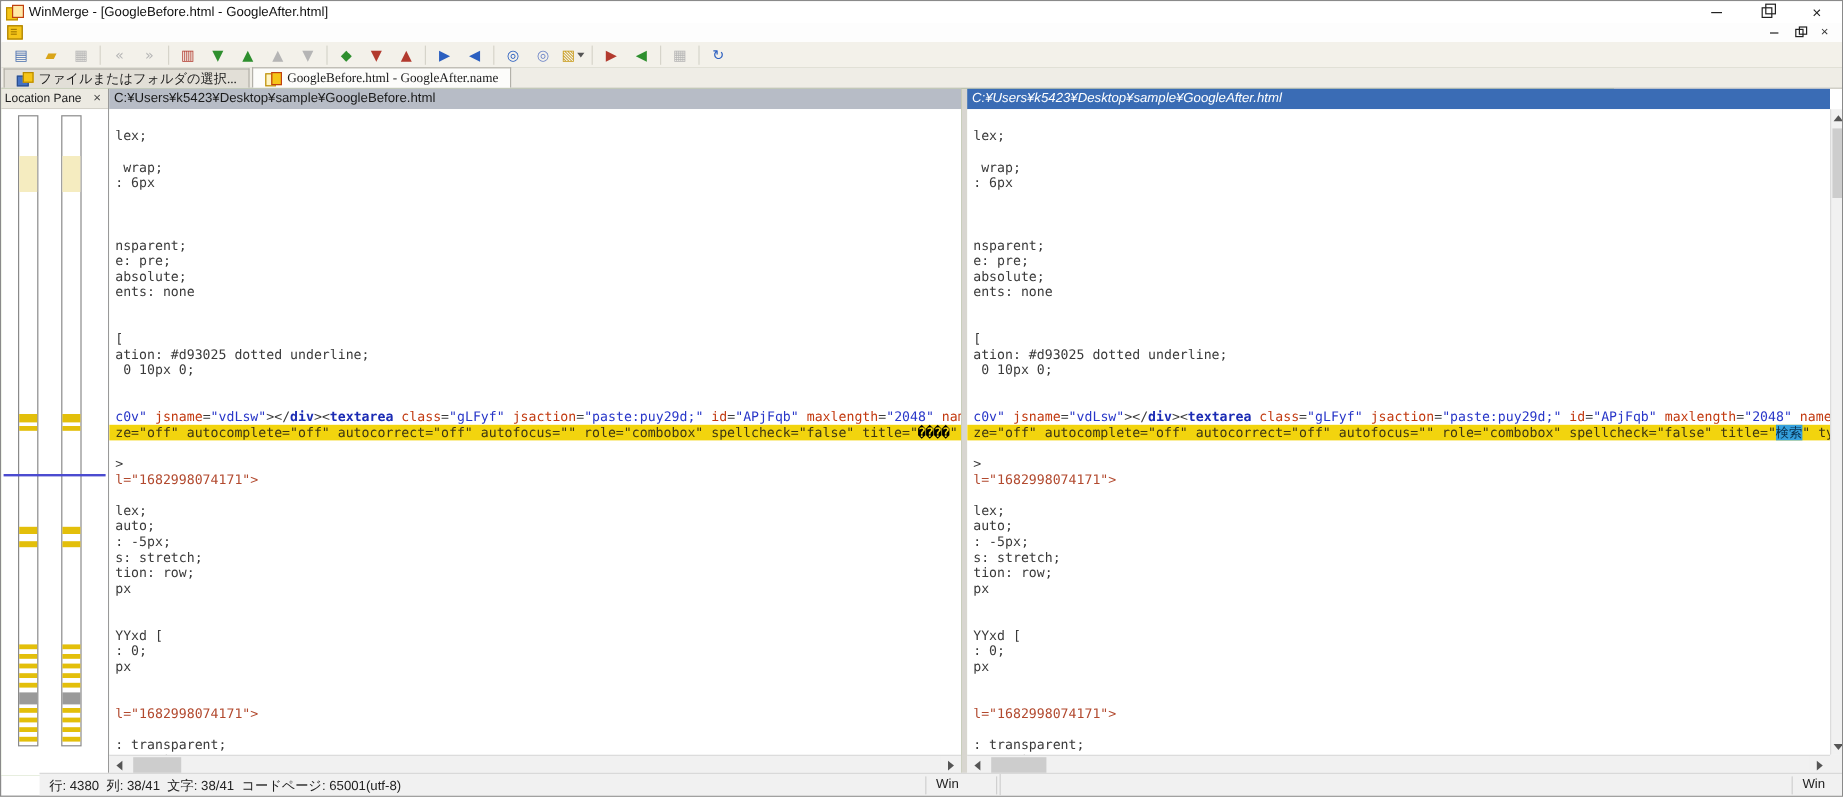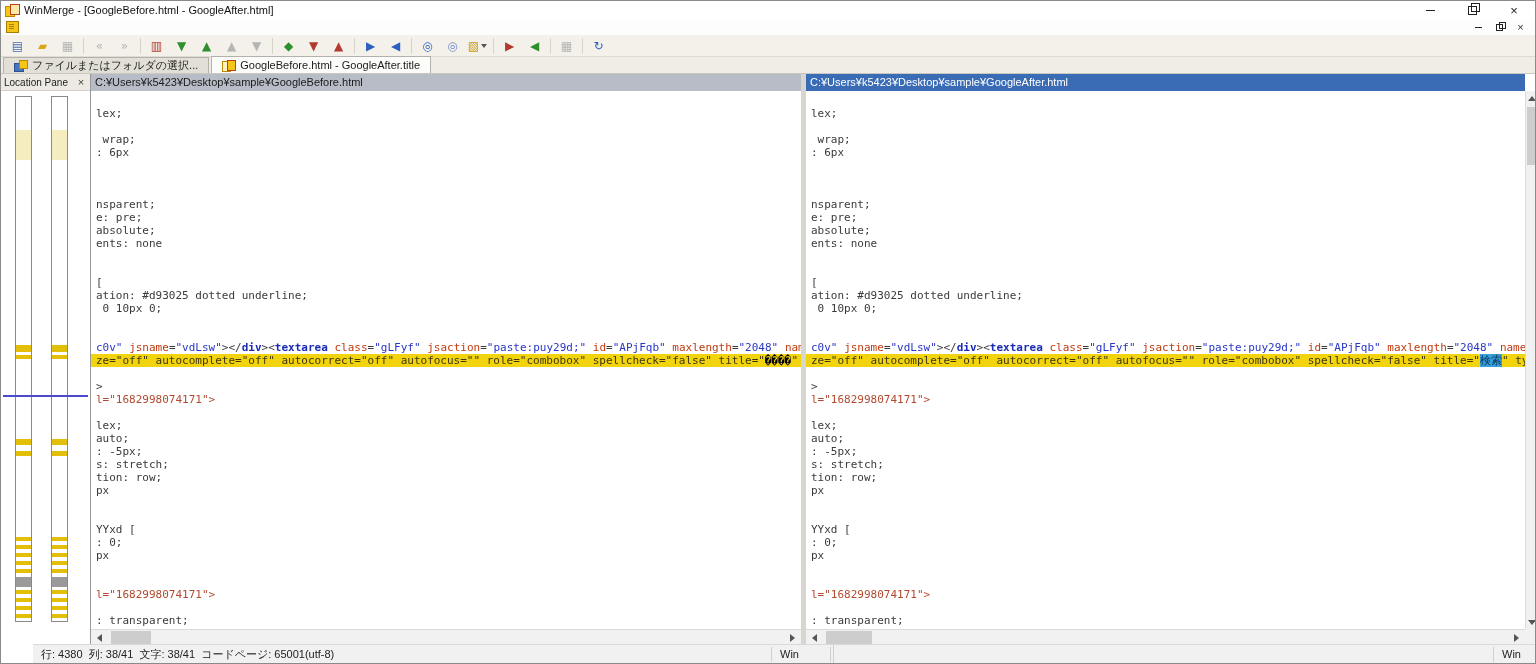--- a/index.html
+++ b/index.html
@@ -33,21 +33,21 @@
   .glyph-restore.small::before{width:5px;height:5px;top:-3px;}
   .glyph-close-x.small{font-size:11px;line-height:11px;color:#333;}
   
   .toolbar{position:absolute;left:0;top:34px;width:100%;height:22px;background:#f3f1ea;border-bottom:1px solid #dddbd2;display:flex;align-items:center;padding-left:4px;box-sizing:border-box;}
   .tool-btn{width:23px;height:20px;display:flex;align-items:center;justify-content:center;border:1px solid transparent;border-radius:2px;position:relative;cursor:default;}
   .tool-glyph{font-size:12px;line-height:12px;font-family:"DejaVu Sans",sans-serif;}
   .tool-btn.disabled .tool-glyph{color:#b5b5b5 !important;}
   .tool-sep{width:1px;height:16px;background:#d6d4ca;margin:0 3px;}
   .dd-arrow{width:0;height:0;border-left:3px solid transparent;border-right:3px solid transparent;border-top:4px solid #555;margin-left:2px;}
   
-  .tabbar{position:absolute;left:0;top:56px;width:100%;height:17px;background:#efede6;border-bottom:1px solid #c9c7bf;display:flex;align-items:flex-end;padding-left:2px;box-sizing:border-box;}
+  .tabbar{position:absolute;left:0;top:56px;width:100%;height:17px;background:#efede6;border-bottom:1px solid #c9c7bf;display:flex;align-items:flex-end;padding-left:2px;box-sizing:border-box;font-family:Liberation Serif, serif;}
   .tab{display:flex;align-items:center;gap:5px;height:15px;padding:0 10px;border:1px solid #b3b1a9;border-bottom:none;background:#e2dfd7;margin-right:2px;white-space:nowrap;cursor:default;}
   .tab.active{background:#fcfcfa;height:16px;}
   .tab-ic{position:relative;width:13px;height:11px;flex:none;}
   .tab-ic.folder-select::before{content:"";position:absolute;left:0;top:3px;width:8px;height:7px;background:#4472c4;border:1px solid #2c4f8e;}
   .tab-ic.folder-select::after{content:"";position:absolute;left:5px;top:0;width:7px;height:7px;background:#f5c518;border:1px solid #b98a00;}
   .tab-ic.file-compare::before{content:"";position:absolute;left:0;top:1px;width:7px;height:9px;background:#fff4c2;border:1px solid #b98a00;}
   .tab-ic.file-compare::after{content:"";position:absolute;left:5px;top:0;width:7px;height:9px;background:#f5c518;border:1px solid #c04010;}
   
   .main{position:absolute;left:0;top:73px;width:1344px;height:572px;background:#4d7c0f;}
   
@@ -59,21 +59,21 @@
   .locbar{position:absolute;top:5px;height:526px;width:17px;background:#fff;border:1px solid #8a8a8a;box-sizing:border-box;}
   .locbar.b0{left:14px;} .locbar.b1{left:50px;}
   .loc-stripe{position:absolute;left:0;right:0;}
   .loc-posline{position:absolute;left:2px;right:2px;height:2px;background:#4b4bd0;}
   
   .pane{position:absolute;top:0;height:572px;background:#fff;}
   .pane.pleft{left:90px;width:710px;}
   .pane.pright{left:805px;width:719px;}
   .pane-header{position:absolute;left:0;top:0;right:0;height:17px;line-height:17px;padding-left:4px;white-space:nowrap;overflow:hidden;font-size:11px;box-sizing:border-box;}
   .pane-header.inactive{background:#b7bcc6;color:#1a1a1a;}
-  .pane-header.active{background:#3a6cb5;color:#ffffff;}
+  .pane-header.active{background:#3a6cb5;color:#ffffff;font-style:italic;}
   .pane-content{position:absolute;left:0;top:17px;right:0;bottom:17px;overflow:hidden;background:#fff;padding-top:3px;}
   .line{height:13px;line-height:13px;padding-left:5px;white-space:pre;font-family:"DejaVu Sans Mono","Liberation Mono",monospace;font-size:11px;}
   .line.diff{background:#f2d40e;}
   .s-plain{color:#3a3a3a}
   .s-tag{color:#1b2bb4;font-weight:bold}
   .s-attr{color:#c23a10}
   .s-str{color:#2836c8}
   .s-red{color:#b2492e}
   .s-dp{color:#3d3613}
   .s-word{background:#35a0dd;color:#09304e}
@@ -222,21 +222,21 @@
       </div>
     </div>
 
   <div class="tabbar" id="tabbar">
       <div class="tab">
         <span class="tab-ic folder-select"></span>
         <span>ファイルまたはフォルダの選択...</span>
       </div>
       <div class="tab active">
         <span class="tab-ic file-compare"></span>
-        <span>GoogleBefore.html - GoogleAfter.title</span>
+        <span>GoogleBefore.html - GoogleAfter.name</span>
       </div>
     </div>
 
   <div class="main">
 
     <div class="locpane">
       <div class="locpane-header">
         <span class="locpane-title">Location Pane</span>
         <span class="locpane-close">×</span>
       </div>

